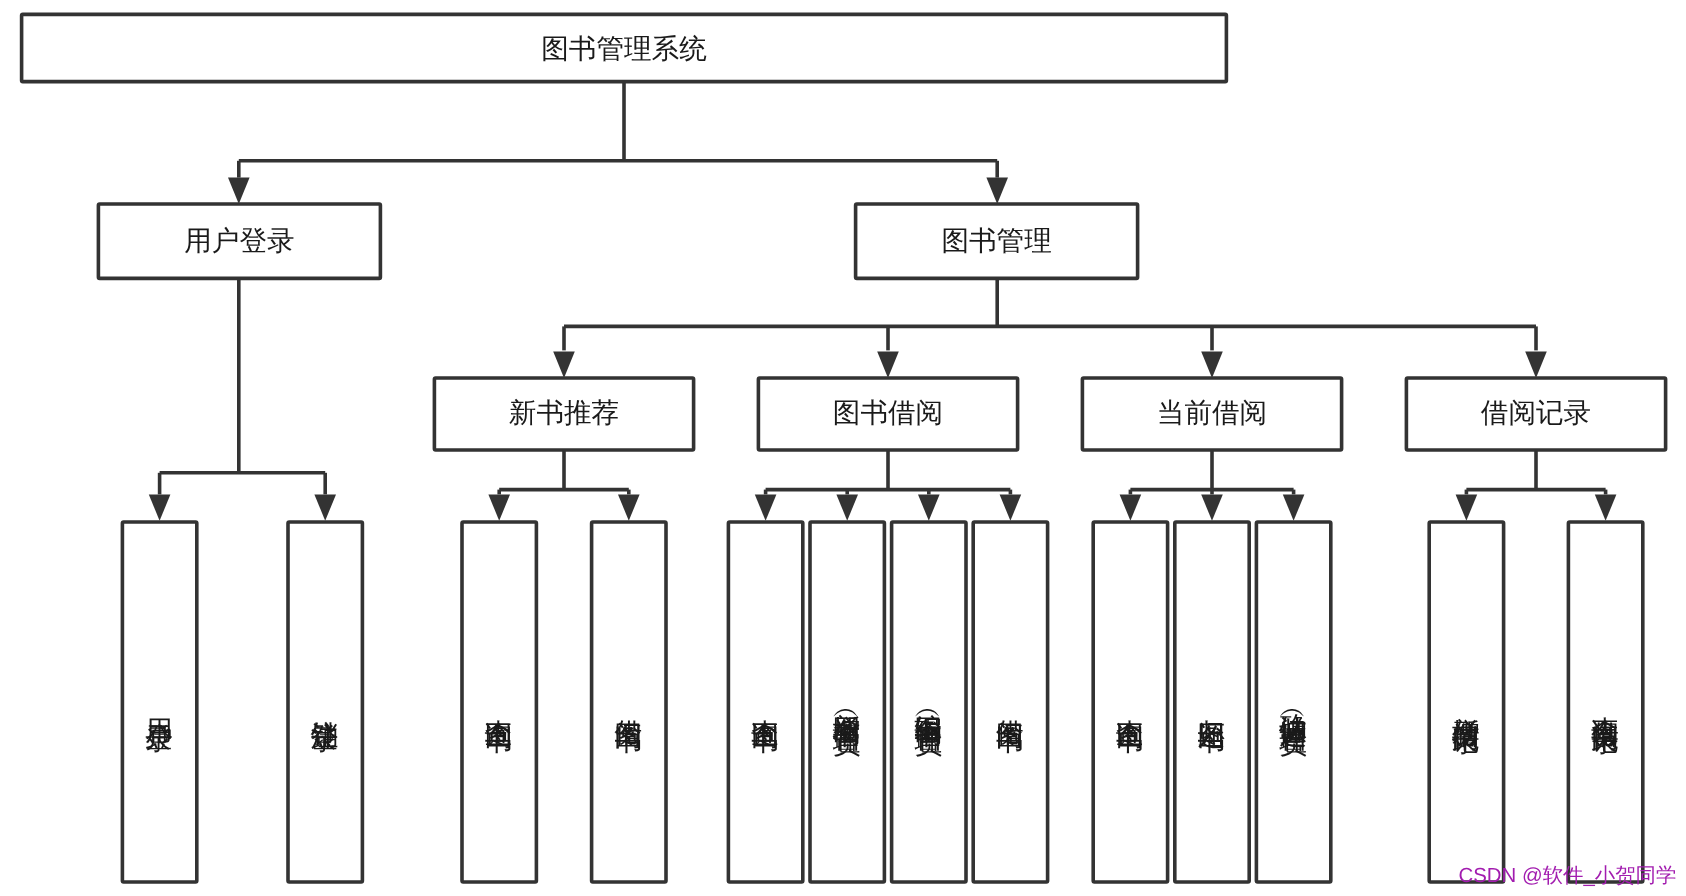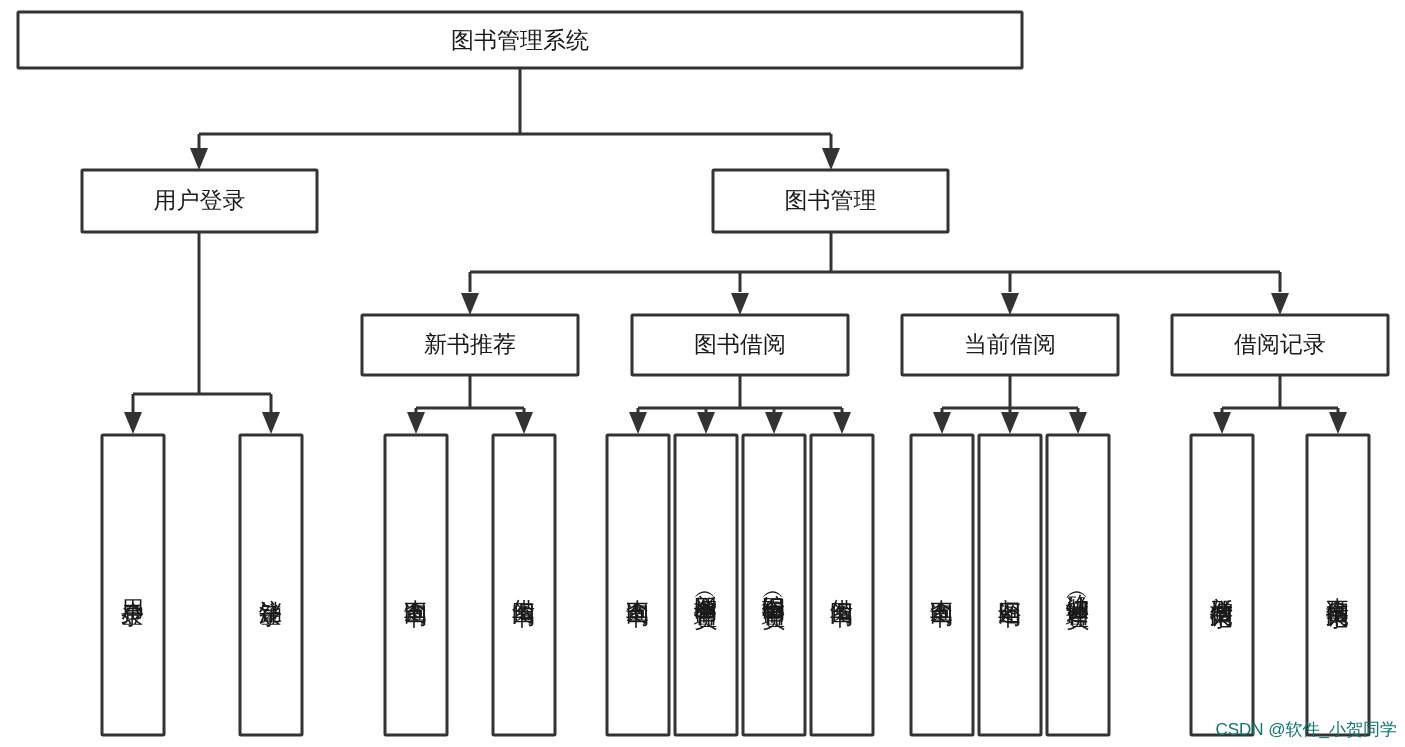--- a/index.html
+++ b/index.html
@@ -53,21 +53,21 @@
     text-orientation: upright;
     text-anchor: middle;
     letter-spacing: 2px;
   }
   .watermark {
     position: absolute;
     right: 8px;
     bottom: 6px;
     font-family: "Liberation Sans", "DejaVu Sans", sans-serif;
     font-size: 17px;
-    color: #0f766e;
+    color: #a21caf;
     white-space: nowrap;
     user-select: none;
   }
 </style>
 </head>
 <body>
 
 <div id="diagram-root">
 
   <svg class="diagram" viewBox="0 0 1405 747" xmlns="http://www.w3.org/2000/svg">

